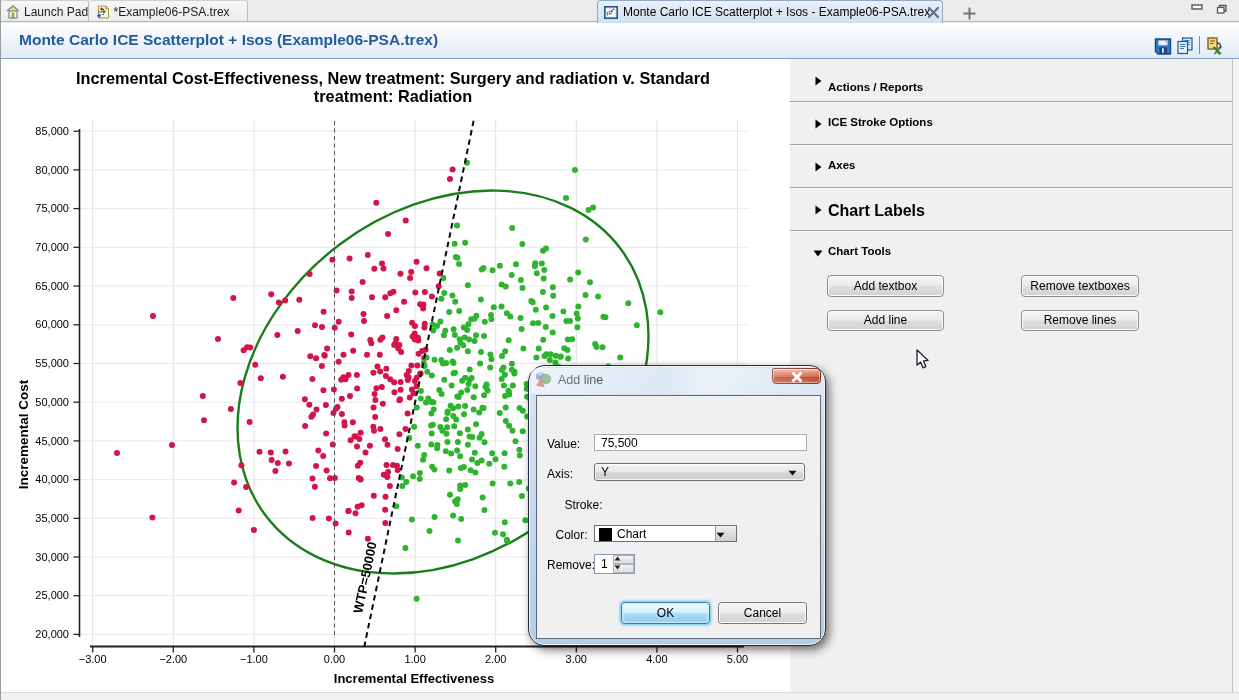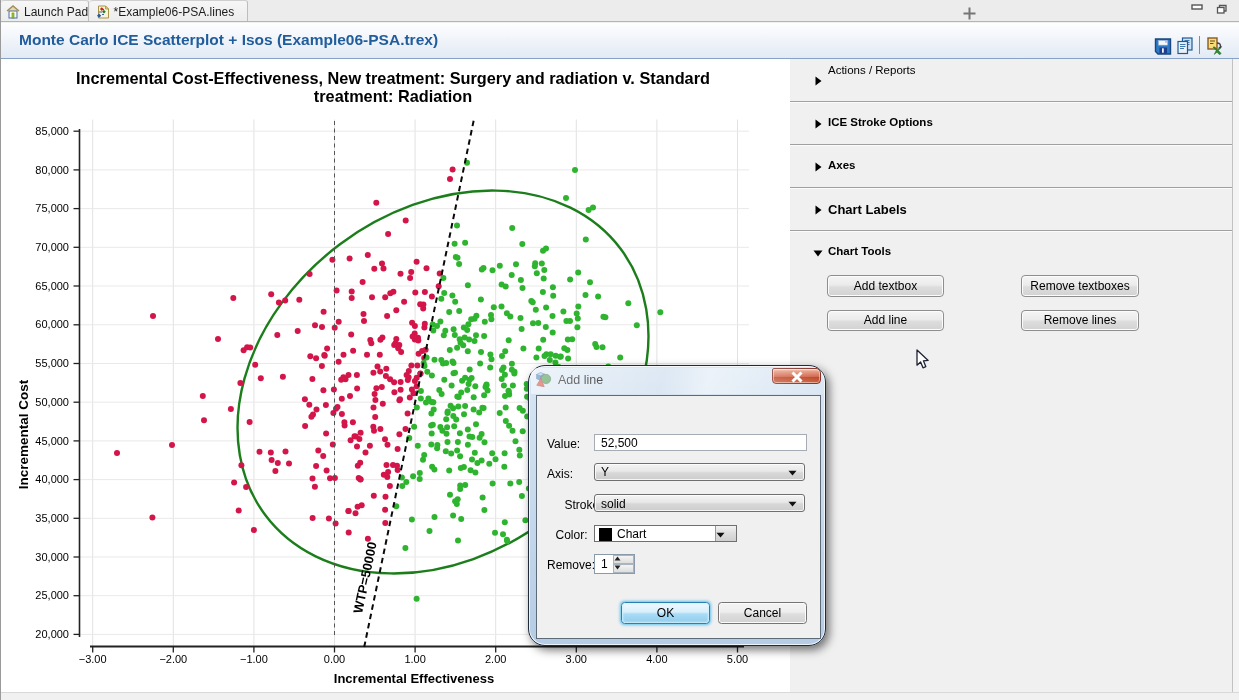--- a/index.html
+++ b/index.html
@@ -49,21 +49,33 @@
       </div>
       <div class="tab" style="left:89.5px;width:158px">
         <span class="ticon" style="left:6px"><svg width="14" height="14" viewBox="0 0 14 14">
             <path d="M2.5 1 h7 l3 3 v9 h-10 z" fill="#f8f3da" stroke="#a89544" stroke-width="1"></path>
             <path d="M9.5 1 l3 3 h-3 z" fill="#e4d88f" stroke="#a89544" stroke-width="0.8"></path>
             <path d="M3 7 h3 M6 4.5 h2 M6 9.5 h2" stroke="#3a62a8" stroke-width="1"></path>
             <rect x="4.5" y="2.8" width="2.6" height="2.6" fill="#cc2222" transform="rotate(45 5.8 4.1)"></rect>
             <rect x="6.6" y="5.4" width="2.6" height="2.6" fill="#1e7e2e" transform="rotate(45 7.9 6.7)"></rect>
             <rect x="1.6" y="9.2" width="3" height="3" fill="#2757a8" transform="rotate(45 3.1 10.7)"></rect>
           </svg></span>
-        <span class="ttext" style="left:24px">*Example06-PSA.lines</span>
+        <span class="ttext" style="left:24px">*Example06-PSA.trex</span>
+      </div>
+      <div id="activetab">
+        <span class="ticon" style="left:6px"><svg width="14" height="13" viewBox="0 0 14 13">
+            <rect x="0.8" y="0.8" width="12.4" height="11.4" fill="#f4f4f4" stroke="#1b5a8c" stroke-width="1.6"></rect>
+            <rect x="2.6" y="2.6" width="8.8" height="7.8" fill="#ffffff" stroke="#dddddd" stroke-width="0.5"></rect>
+            <path d="M2.8 9.2 L5.2 7.4 L6.6 8.6 L8.4 5.2 L10.6 3.4" fill="none" stroke="#2c8c3c" stroke-width="1.3" stroke-dasharray="1.6 1"></path>
+            <path d="M2.8 7.2 L5.6 5.4 L7 6 L9.6 2.6" fill="none" stroke="#bb2233" stroke-width="1.3" stroke-dasharray="1.6 1"></path>
+          </svg></span>
+        <span class="ttext" style="left:25px;color:#000">Monte Carlo ICE Scatterplot + Isos - Example06-PSA.trex</span>
+ <svg style="position:absolute;left:329px;top:5px" width="13" height="13" viewBox="0 0 13 13">
+          <path d="M2 2 L11 11 M11 2 L2 11" stroke="#63707e" stroke-width="2.2" stroke-linecap="round"></path>
+        </svg>
       </div>
       <svg style="position:absolute;left:962px;top:6px" width="15" height="15" viewBox="0 0 15 15">
         <path d="M7.5 1.5 V13.5 M1.5 7.5 H13.5" stroke="#757575" stroke-width="2"></path>
       </svg>
       <svg style="position:absolute;left:1191px;top:4px" width="36" height="11" viewBox="0 0 36 11">
         <rect x="1" y="1" width="10" height="4" fill="#fff" stroke="#555" stroke-width="1.4"></rect>
         <rect x="26.5" y="3.5" width="6.5" height="5.5" fill="#fff" stroke="#555" stroke-width="1.3"></rect>
         <path d="M28.5 3.5 v-2 h6.5 v5.5 h-2" fill="none" stroke="#555" stroke-width="1.3"></path>
       </svg>
     </div>
@@ -744,36 +756,36 @@
 <circle cx="566" cy="198" r="3" fill="#2eb42e"></circle>
 <circle cx="593" cy="207.5" r="3" fill="#2eb42e"></circle>
 <line x1="334.5" y1="121" x2="334.5" y2="635" stroke="#555" stroke-width="1" stroke-dasharray="4 3.5"></line>
 <line x1="364.2" y1="647.0" x2="474.0" y2="119.0" stroke="#0a0a0a" stroke-width="2" stroke-dasharray="5.5 4"></line>
 <text transform="translate(362,614) rotate(-78.2)" font-size="13" font-weight="bold" fill="#000">WTP=50000</text>
 </svg>
  <div id="panel">
       <svg style="position:absolute;left:25px;top:17px" width="7" height="10" viewBox="0 0 7 10">
         <path d="M0.5 0.5 L6.5 5 L0.5 9.5 Z" fill="#000"></path>
       </svg>
-      <div style="position:absolute;left:38px;top:5px;font-size:11.5px;font-weight:normal">Actions / Reports</div>
+      <div style="position:absolute;left:38px;top:22px;font-size:11.5px;font-weight:bold">Actions / Reports</div>
       <div class="sep" style="top:41.5px"></div>
       <svg style="position:absolute;left:25px;top:60px" width="7" height="10" viewBox="0 0 7 10">
         <path d="M0.5 0.5 L6.5 5 L0.5 9.5 Z" fill="#000"></path>
       </svg>
       <div style="position:absolute;left:38px;top:57px;font-size:11.5px;font-weight:bold">ICE Stroke Options</div>
       <div class="sep" style="top:84.5px"></div>
       <svg style="position:absolute;left:25px;top:103px" width="7" height="10" viewBox="0 0 7 10">
         <path d="M0.5 0.5 L6.5 5 L0.5 9.5 Z" fill="#000"></path>
       </svg>
       <div style="position:absolute;left:38px;top:100px;font-size:11.5px;font-weight:bold">Axes</div>
       <div class="sep" style="top:127.5px"></div>
       <svg style="position:absolute;left:25px;top:146px" width="7" height="10" viewBox="0 0 7 10">
         <path d="M0.5 0.5 L6.5 5 L0.5 9.5 Z" fill="#000"></path>
       </svg>
-      <div style="position:absolute;left:38px;top:143px;font-size:13px;font-weight:bold">Chart Labels</div>
+      <div style="position:absolute;left:38px;top:143px;font-size:16px;font-weight:bold">Chart Labels</div>
       <div class="sep" style="top:170.5px"></div>
       <svg style="position:absolute;left:23px;top:191px" width="10" height="7" viewBox="0 0 10 7">
         <path d="M0.5 0.5 L9.5 0.5 L5 6.5 Z" fill="#000"></path>
       </svg>
       <div style="position:absolute;left:38px;top:186px;font-size:11.5px;font-weight:bold">Chart Tools</div>
       <div class="wbtn" style="left:37px;top:216px;width:117px;height:22px;line-height:20px">Add textbox</div>
       <div class="wbtn" style="left:231px;top:216px;width:118px;height:22px;line-height:20px">Remove textboxes</div>
       <div class="wbtn" style="left:37px;top:251px;width:117px;height:21px;line-height:19px">Add line</div>
       <div class="wbtn" style="left:231px;top:251px;width:118px;height:21px;line-height:19px">Remove lines</div>
     </div>
@@ -792,33 +804,28 @@
       </span>
   <div style="position:absolute;left:29px;top:7px;font-size:12.5px;color:#000">Add line</div>
   <div id="dlgclose">
         <svg width="48" height="16" viewBox="0 0 48 16">
           <path d="M19.5 3.5 L28.5 12.5 M28.5 3.5 L19.5 12.5" stroke="#fff" stroke-width="3"></path>
         </svg>
       </div>
   <div style="position:absolute;left:2px;top:2px;width:294px;height:26px;border-radius:5px 5px 0 0;background:linear-gradient(105deg, rgba(255,255,255,0.55) 0%, rgba(255,255,255,0.12) 45%, rgba(255,255,255,0.5) 60%, rgba(255,255,255,0.1) 100%)"></div>
   <div id="dlgbody">
     <div style="position:absolute;left:10.5px;top:41px;font-size:12px">Value:</div>
-        <div class="tinput" style="left:57.5px;top:38.5px;width:213px;height:17px;line-height:17px">52,500</div>
+        <div class="tinput" style="left:57.5px;top:38.5px;width:213px;height:17px;line-height:17px">75,500</div>
     <div style="position:absolute;left:10.5px;top:71px;font-size:12px">Axis:</div>
         <div class="combo" style="left:57.5px;top:67.5px;width:211px;height:17.5px;line-height:17.5px">Y<span class="carr">
             <svg width="9" height="6" viewBox="0 0 9 6">
               <path d="M0.5 0.8 L8.5 0.8 L4.5 5.5 Z" fill="#111"></path>
             </svg>
           </span></div>
     <div style="position:absolute;left:28px;top:102px;font-size:12px">Stroke:</div>
-        <div class="combo" style="left:57.5px;top:98px;width:211px;height:18px;line-height:18px">solid<span class="carr">
-            <svg width="9" height="6" viewBox="0 0 9 6">
-              <path d="M0.5 0.8 L8.5 0.8 L4.5 5.5 Z" fill="#111"></path>
-            </svg>
-          </span></div>
     <div style="position:absolute;left:19px;top:132px;font-size:12px">Color:</div>
         <div class="ccombo" style="left:57.5px;top:129px;width:143px;height:17.5px">
           <span class="swatch"></span>
           <span style="position:absolute;left:22px;top:0;line-height:17.5px">Chart</span>
           <span class="cbtn">
             <svg width="9" height="6" viewBox="0 0 9 6">
               <path d="M0.5 0.8 L8.5 0.8 L4.5 5.5 Z" fill="#111"></path>
             </svg>
           </span>
         </div>

